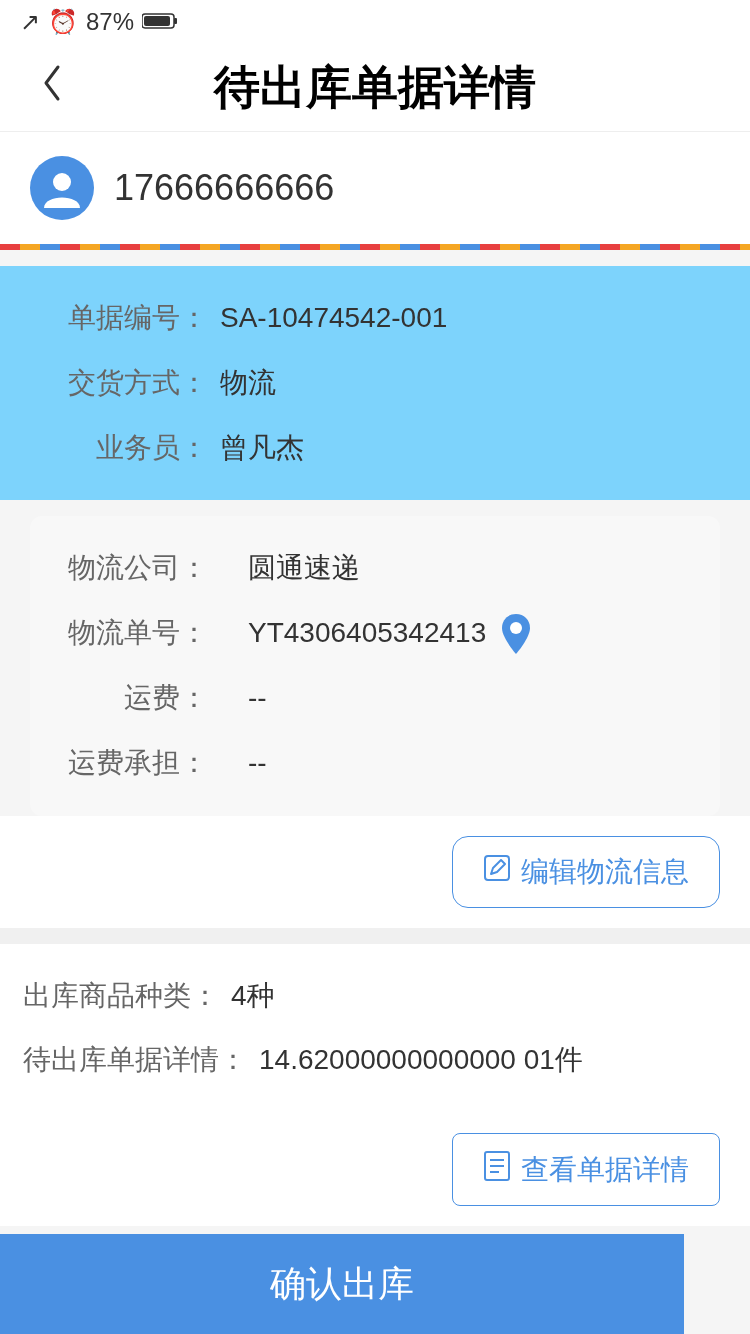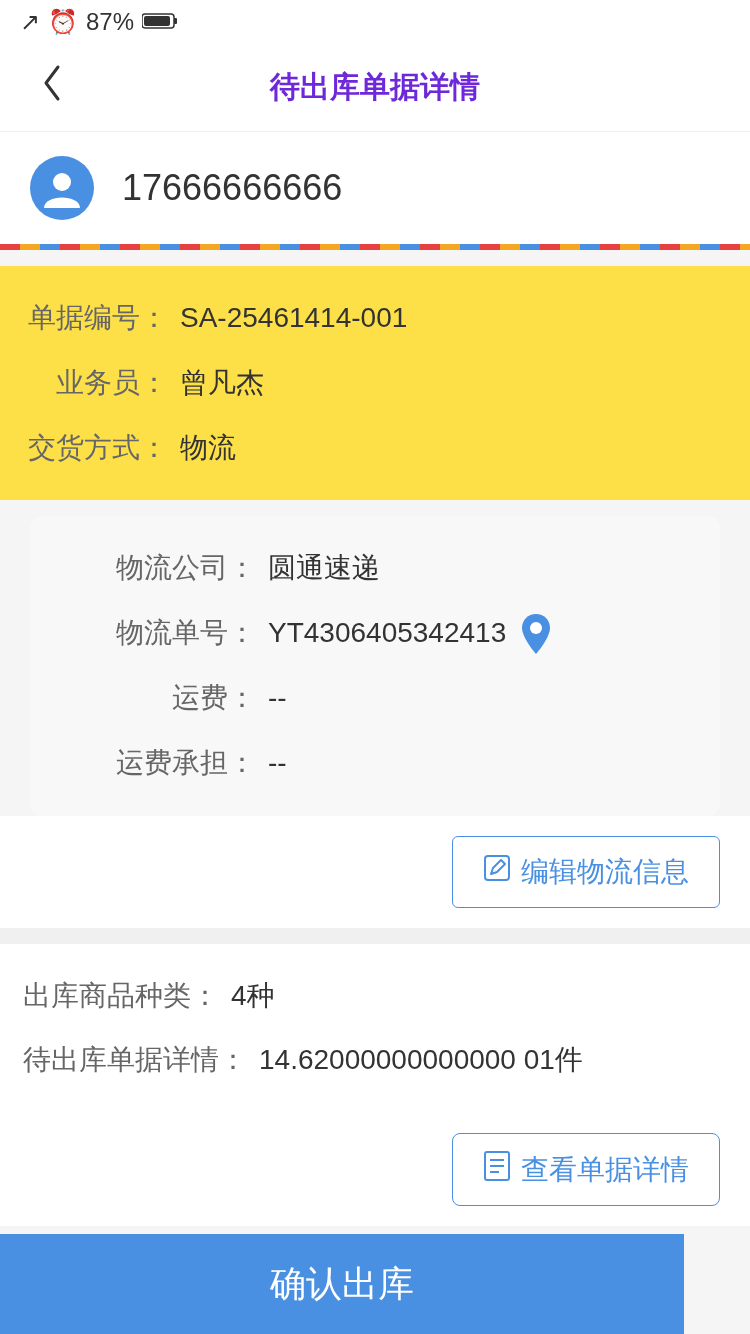--- a/index.html
+++ b/index.html
@@ -41,65 +41,65 @@
     .nav-back {
       font-size: 36px;
       color: #333;
       cursor: pointer;
       padding: 10px;
     }
     .nav-title {
       position: absolute;
       left: 50%;
       transform: translateX(-50%);
-      font-size: 30px;
+      font-size: 46px;
       font-weight: 600;
-      color: #6d28d9;
+      color: #000000;
     }
 
     
     .dashed-line {
       height: 6px;
       background: repeating-linear-gradient(
         90deg,
         #e84040 0px, #e84040 20px,
         #f5a623 20px, #f5a623 40px,
         #4a90e2 40px, #4a90e2 60px
       );
       margin: 0;
     }
 
     
     .user-header {
       background: #fff;
       padding: 24px 30px;
       display: flex;
       align-items: center;
-      gap: 28px;
+      gap: 20px;
     }
     .user-avatar {
       width: 64px;
       height: 64px;
       border-radius: 50%;
       background: #4a90e2;
       display: flex;
       align-items: center;
       justify-content: center;
       flex-shrink: 0;
     }
     .user-phone {
       font-size: 36px;
       color: #333;
       font-weight: 500;
     }
 
     
     .info-section {
-      background: #fde047;
-      padding: 30px 20px;
+      background: #7dd3fc;
+      padding: 30px 60px;
       margin-top: 16px;
     }
     .info-row {
       display: flex;
       align-items: flex-start;
       margin-bottom: 20px;
       line-height: 1.6;
     }
     .info-row:last-child { margin-bottom: 0; }
     .info-label {
@@ -130,26 +130,26 @@
       line-height: 1.6;
     }
     .logistics-row:last-child { margin-bottom: 0; }
     .logistics-label {
       color: #666;
       font-size: 28px;
       min-width: 160px;
       text-align: right;
       flex-shrink: 0;
       padding-right: 12px;
-      margin-left: 48px;
     }
     .logistics-value {
       color: #333;
       font-size: 28px;
       flex: 1;
+      margin-left: 28px;
     }
     .tracking-row {
       display: flex;
       align-items: center;
     }
     .tracking-icon {
       width: 40px;
       height: 40px;
       margin-left: 12px;
       flex-shrink: 0;
@@ -159,21 +159,21 @@
     .edit-btn-container {
       background: #fff;
       padding: 20px 30px;
       display: flex;
       justify-content: flex-end;
     }
     .edit-btn {
       border: 1px solid #4a90e2;
       color: #4a90e2;
       background: #fff;
-      border-radius: 6px;
+      border-radius: 16px;
       padding: 16px 30px;
       font-size: 28px;
       display: flex;
       align-items: center;
       gap: 10px;
       cursor: pointer;
     }
 
     
     .section-divider {
@@ -261,29 +261,29 @@
     </svg>
   </div>
   <div class="user-phone">17666666666</div>
 </div>
 
 <div class="dashed-line"></div>
 
 <div class="info-section">
   <div class="info-row">
     <span class="info-label">单据编号：</span>
-    <span class="info-value">SA-25461414-001</span>
+    <span class="info-value">SA-10474542-001</span>
+  </div>
+  <div class="info-row">
+    <span class="info-label">交货方式：</span>
+    <span class="info-value">物流</span>
   </div>
   <div class="info-row">
     <span class="info-label">业务员：</span>
     <span class="info-value">曾凡杰</span>
-  </div>
-  <div class="info-row">
-    <span class="info-label">交货方式：</span>
-    <span class="info-value">物流</span>
   </div>
 </div>
 
 <div class="logistics-card">
   <div class="logistics-row">
     <span class="logistics-label">物流公司：</span>
     <span class="logistics-value">圆通速递</span>
   </div>
   <div class="logistics-row">
     <span class="logistics-label">物流单号：</span>

